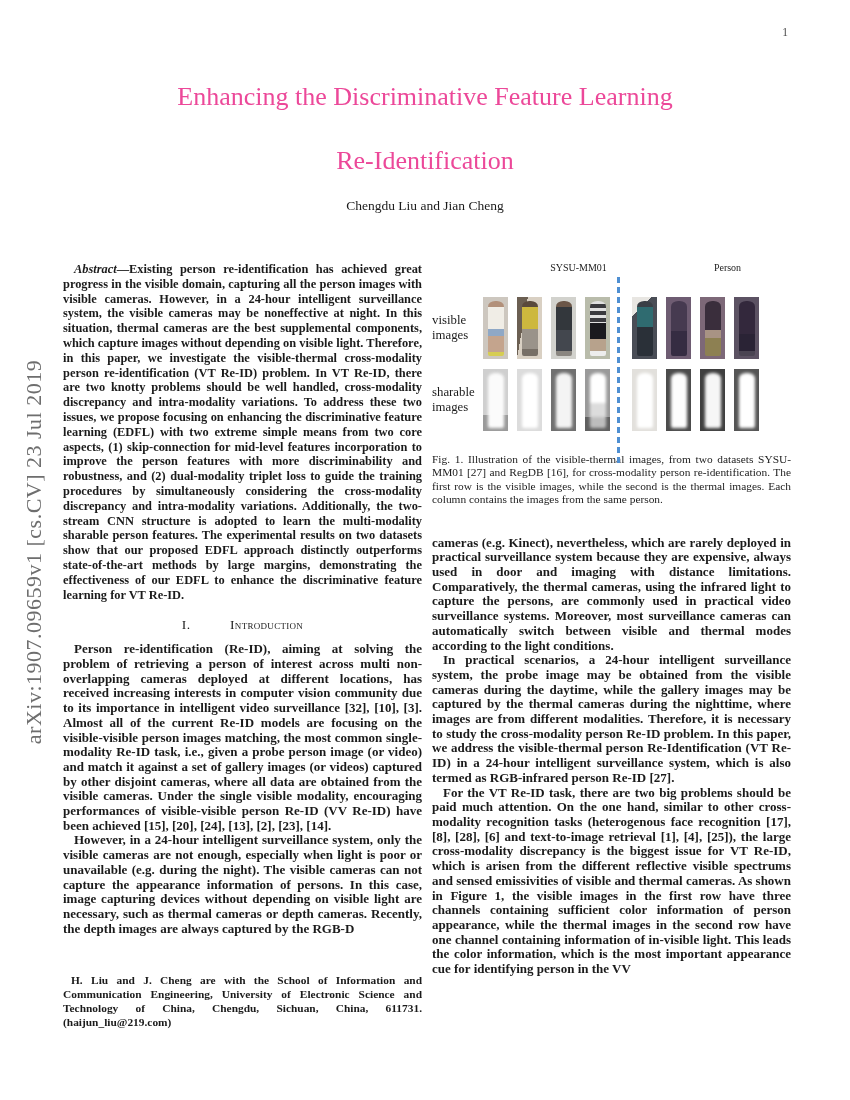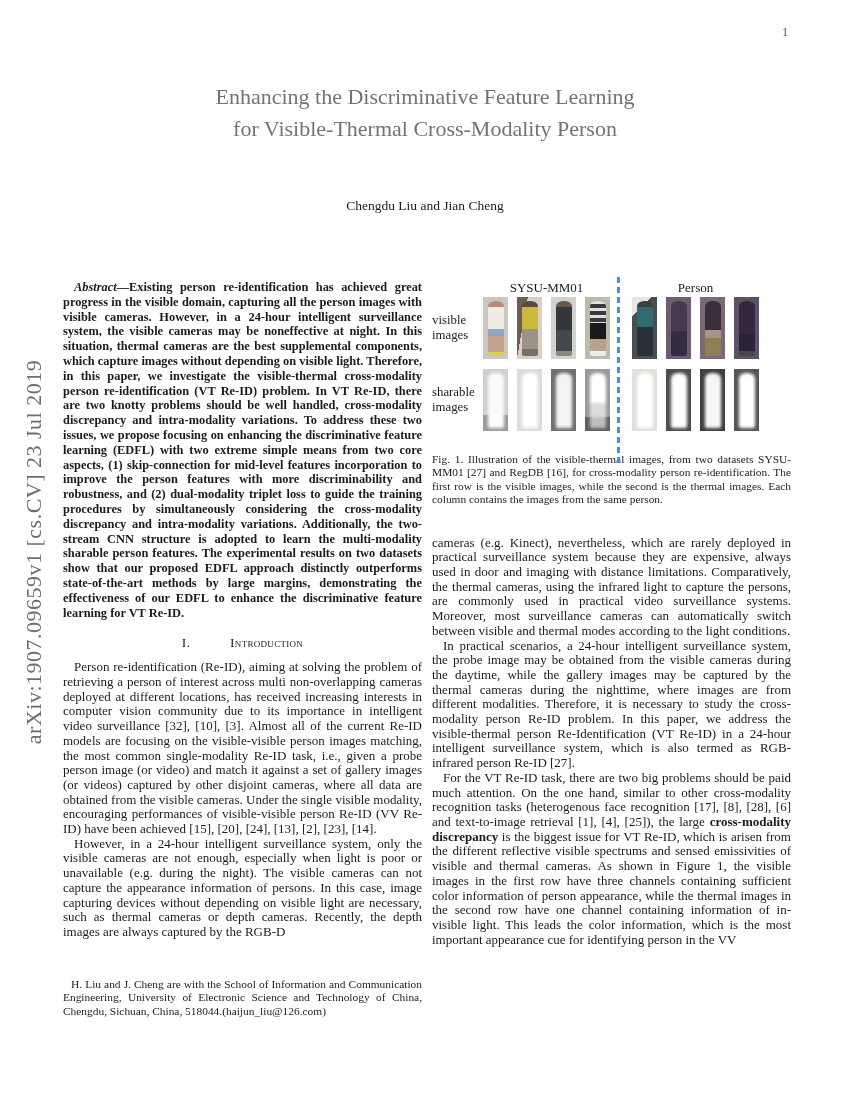--- a/index.html
+++ b/index.html
@@ -17,52 +17,52 @@
   }
   .arxiv-strip {
     position:absolute; left:34px; top:552px;
     transform:translate(-50%,-50%) rotate(-90deg);
     white-space:nowrap;
     font-size:22px; color:#6e6e6e; letter-spacing:0.5px;
   }
   .title {
     position:absolute; top:81px; left:0; width:100%;
     text-align:center;
-    font-size:22px; font-weight:normal; line-height:32px; color:#737373;
+    font-size:26px; font-weight:normal; line-height:32px; color:#ec4899;
   }
   .authors {
     position:absolute; top:198px; left:0; width:100%;
     text-align:center; font-size:13.5px;
   }
-  .col { position:absolute; top:280px; width:359px; }
+  .col { position:absolute; top:262px; width:359px; }
   .col-left  { left:63px; }
   .col-right { left:432px; }
 
-  p.body, p.abstract, p.footnote { text-align:justify; }
+  p.body, p.abstract, p.footnote { text-align:justify;font-weight:bold; }
   p.abstract {
     font-size:12.4px; font-weight:bold; line-height:14.8px;
     text-indent:11px;
   }
   .abs-label { font-style:italic; }
   .section-heading {
     text-align:center; font-weight:normal;
     font-size:13.5px; margin-top:15px; margin-bottom:9px;
     letter-spacing:0.3px;
   }
   .sc { font-variant:small-caps;margin-left:36px; }
   p.body { font-size:13px; line-height:14.7px; }
   p.indent { text-indent:11px; }
   p.footnote {
     margin-top:38px;
     font-size:11.4px; line-height:13.8px; text-indent:8px;
   }
 
   
   figure { display:block; }
-  .fig-labels { display:flex; font-size:13px; height:15px; margin-bottom:2px; }
+  .fig-labels { display:flex; font-size:10px; height:15px; margin-bottom:20px;justify-content:flex-end; }
   .fig-labels .spacer { width:51px; }
   .fig-labels .cell { width:127px; text-align:center; }
   .fig-labels .cell + .cell { margin-left:22px; }
   .fig-body { position:relative; }
   .fig-divider {
     position:absolute; left:185px; top:-20px; height:187px; width:3px;
     background:repeating-linear-gradient(to bottom,#4f8fd2 0 6px,transparent 6px 10px);
   }
   .fig-row { display:flex; align-items:center; }
   .fig-row + .fig-row { margin-top:10px; }
@@ -119,33 +119,34 @@
   .after-fig { margin-top:29px; }
 </style>
 </head>
 <body>
 
 <div class="page-number">1</div>
 <div class="arxiv-strip">arXiv:1907.09659v1  [cs.CV]  23 Jul 2019</div>
 
 <h1 class="title">
   <span>Enhancing the Discriminative Feature Learning</span><br>
-  <span>for Visible-Thermal Cross-Modality Person</span><br>
+  <br>
+  <span>Re-Identification</span>
 </h1>
 <div class="authors">Chengdu Liu and Jian Cheng</div>
 
 <div class="col col-left">
   <p class="abstract"><span class="abs-label">Abstract</span><span>—Existing person re-identification has achieved great progress in the visible domain, capturing all the person images with visible cameras. However, in a 24-hour intelligent surveillance system, the visible cameras may be noneffective at night. In this situation, thermal cameras are the best supplemental components, which capture images without depending on visible light. Therefore, in this paper, we investigate the visible-thermal cross-modality person re-identification (VT Re-ID) problem. In VT Re-ID, there are two knotty problems should be well handled, cross-modality discrepancy and intra-modality variations. To address these two issues, we propose focusing on enhancing the discriminative feature learning (EDFL) with two extreme simple means from two core aspects, (1) skip-connection for mid-level features incorporation to improve the person features with more discriminability and robustness, and (2) dual-modality triplet loss to guide the training procedures by simultaneously considering the cross-modality discrepancy and intra-modality variations. Additionally, the two-stream CNN structure is adopted to learn the multi-modality sharable person features. The experimental results on two datasets show that our proposed EDFL approach distinctly outperforms state-of-the-art methods by large margins, demonstrating the effectiveness of our EDFL to enhance the discriminative feature learning for VT Re-ID.</span></p>
 
   <h2 class="section-heading"><span>I.</span> <span class="sc">Introduction</span></h2>
 
   <p class="body indent">Person re-identification (Re-ID), aiming at solving the problem of retrieving a person of interest across multi non-overlapping cameras deployed at different locations, has received increasing interests in computer vision community due to its importance in intelligent video surveillance [32], [10], [3]. Almost all of the current Re-ID models are focusing on the visible-visible person images matching, the most common single-modality Re-ID task, i.e., given a probe person image (or video) and match it against a set of gallery images (or videos) captured by other disjoint cameras, where all data are obtained from the visible cameras. Under the single visible modality, encouraging performances of visible-visible person Re-ID (VV Re-ID) have been achieved [15], [20], [24], [13], [2], [23], [14].</p>
   <p class="body indent">However, in a 24-hour intelligent surveillance system, only the visible cameras are not enough, especially when light is poor or unavailable (e.g. during the night). The visible cameras can not capture the appearance information of persons. In this case, image capturing devices without depending on visible light are necessary, such as thermal cameras or depth cameras. Recently, the depth images are always captured by the RGB-D</p>
 
-  <p class="footnote">H. Liu and J. Cheng are with the School of Information and Communication Engineering, University of Electronic Science and Technology of China, Chengdu, Sichuan, China, 518044.(haijun_liu@126.com)</p>
+  <p class="footnote">H. Liu and J. Cheng are with the School of Information and Communication Engineering, University of Electronic Science and Technology of China, Chengdu, Sichuan, China, 611731.(haijun_liu@219.com)</p>
 </div>
 
 <div class="col col-right">
   <figure>
     <div class="fig-labels">
       <span class="spacer"></span>
       <span class="cell">SYSU-MM01</span>
       <span class="cell">Person</span>
     </div>
     <div class="fig-body">

